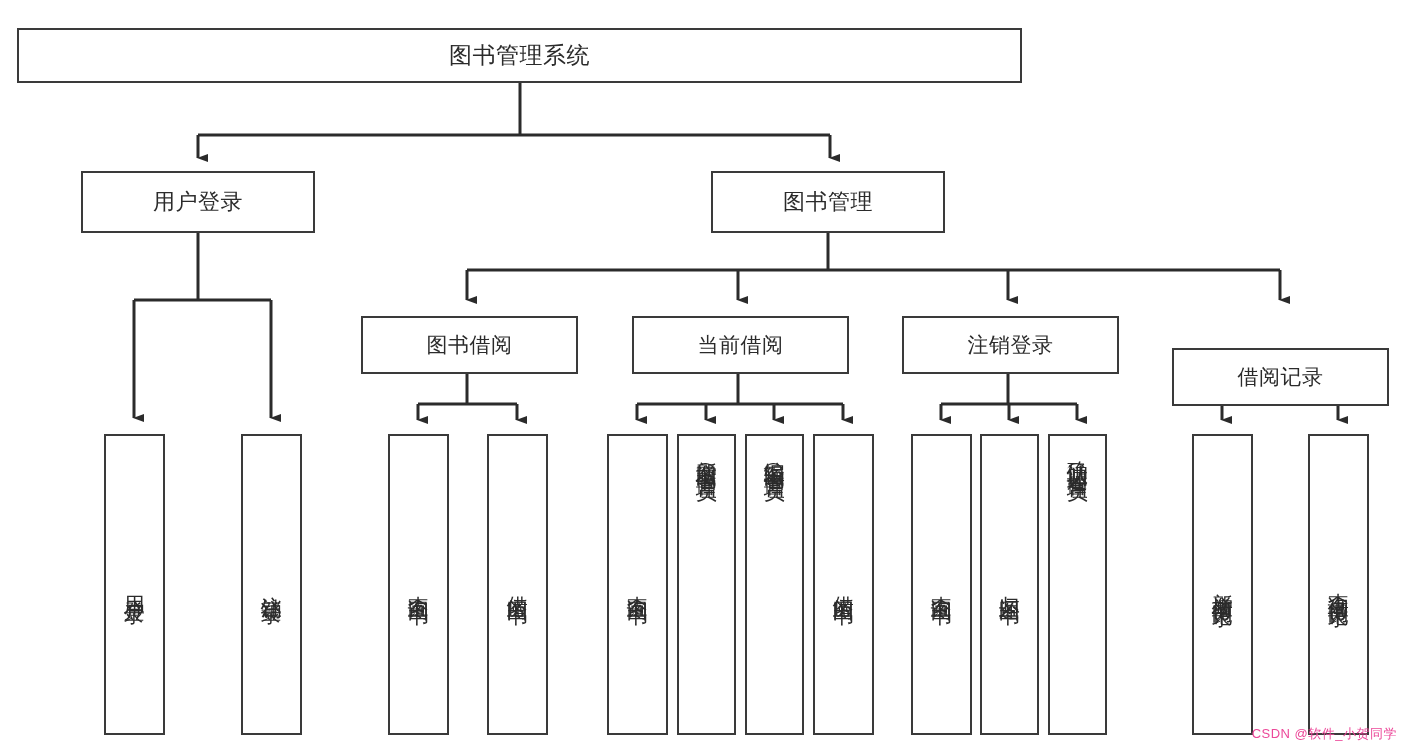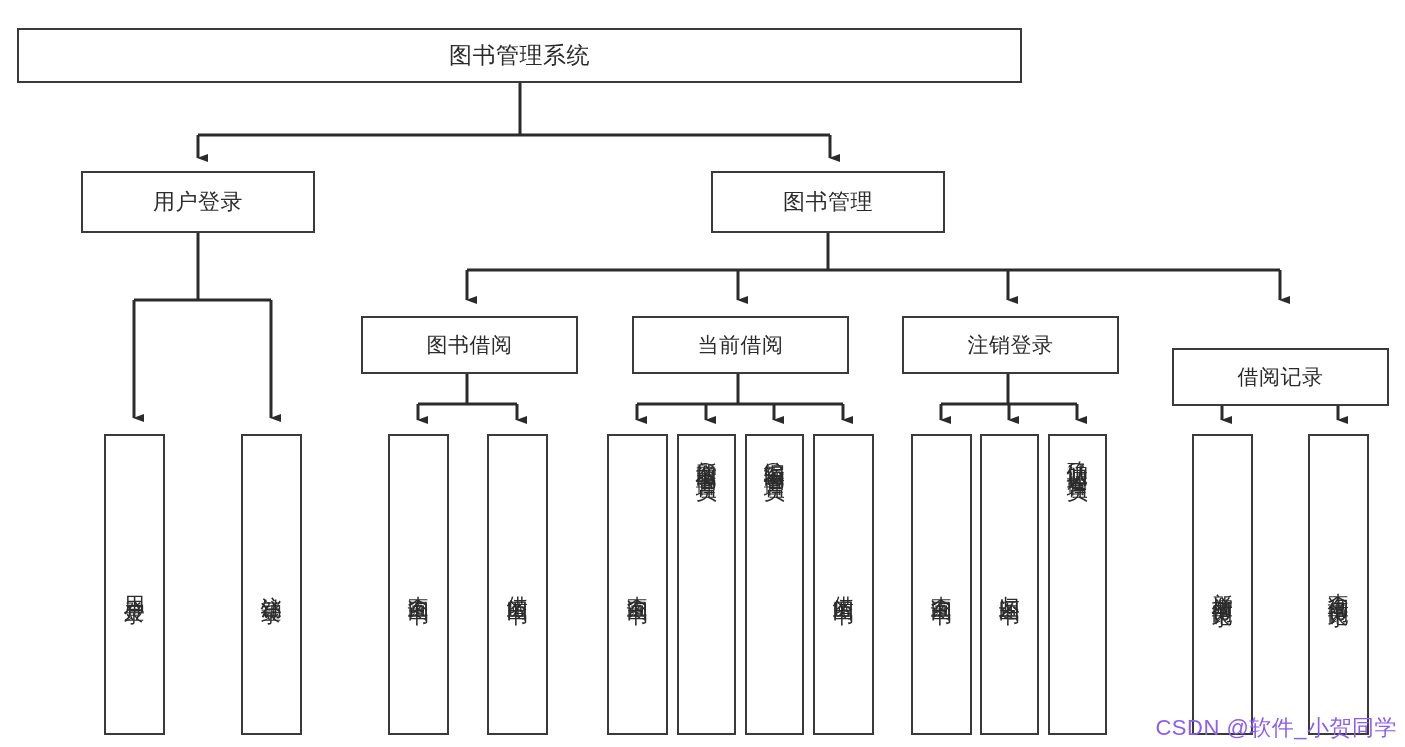--- a/index.html
+++ b/index.html
@@ -55,22 +55,22 @@
     letter-spacing: 3px;
   }
   .leaf.center-v {
     align-items: center;
     padding-top: 0;
   }
   .watermark {
     position: absolute;
     right: 8px;
     bottom: 4px;
-    font-size: 22px;
-    color: #8b5cf6;
+    font-size: 13px;
+    color: #ec4899;
     z-index: 5;
     white-space: nowrap;
     letter-spacing: 0.5px;
   }
 </style>
 </head>
 <body>
 
 <div id="canvas">
 

